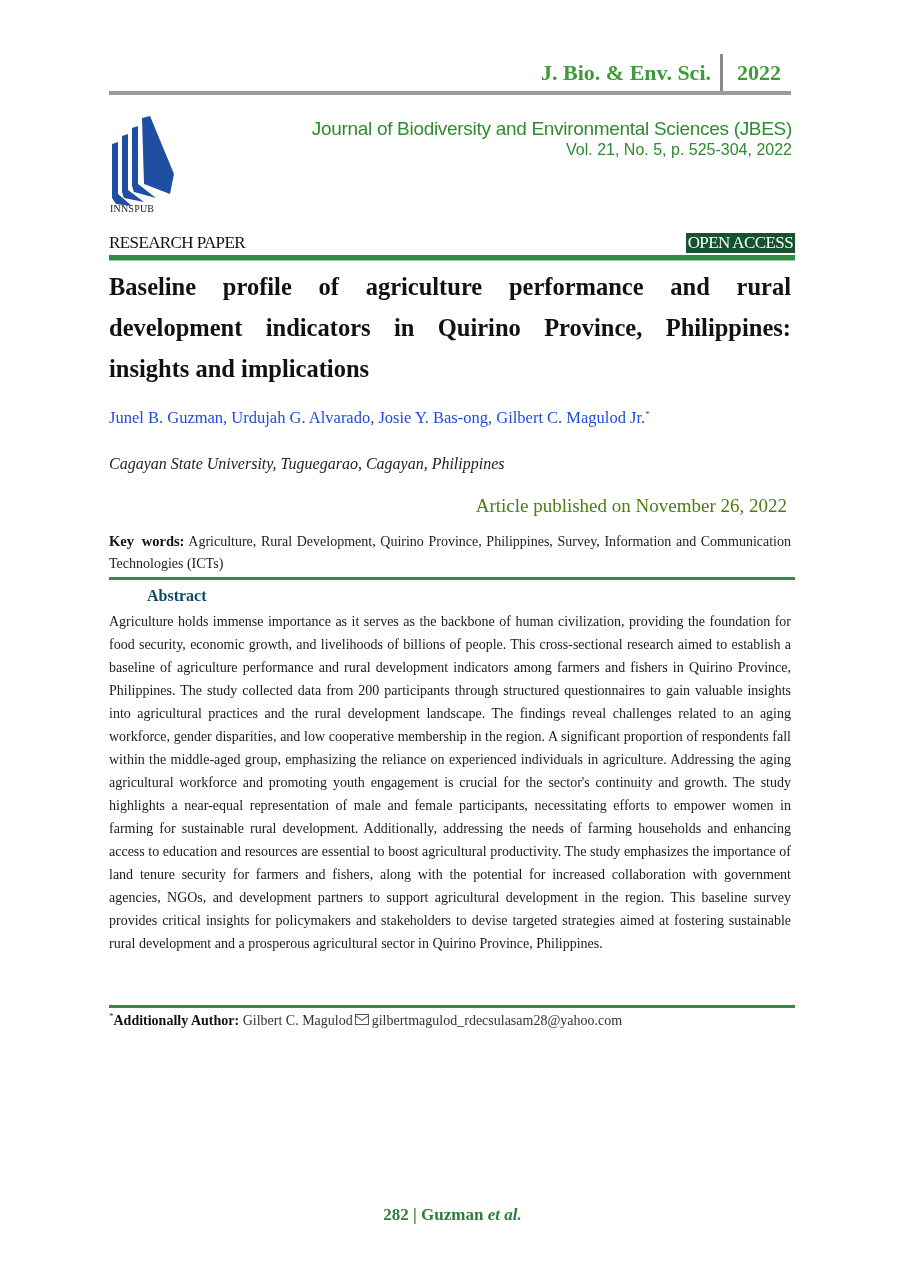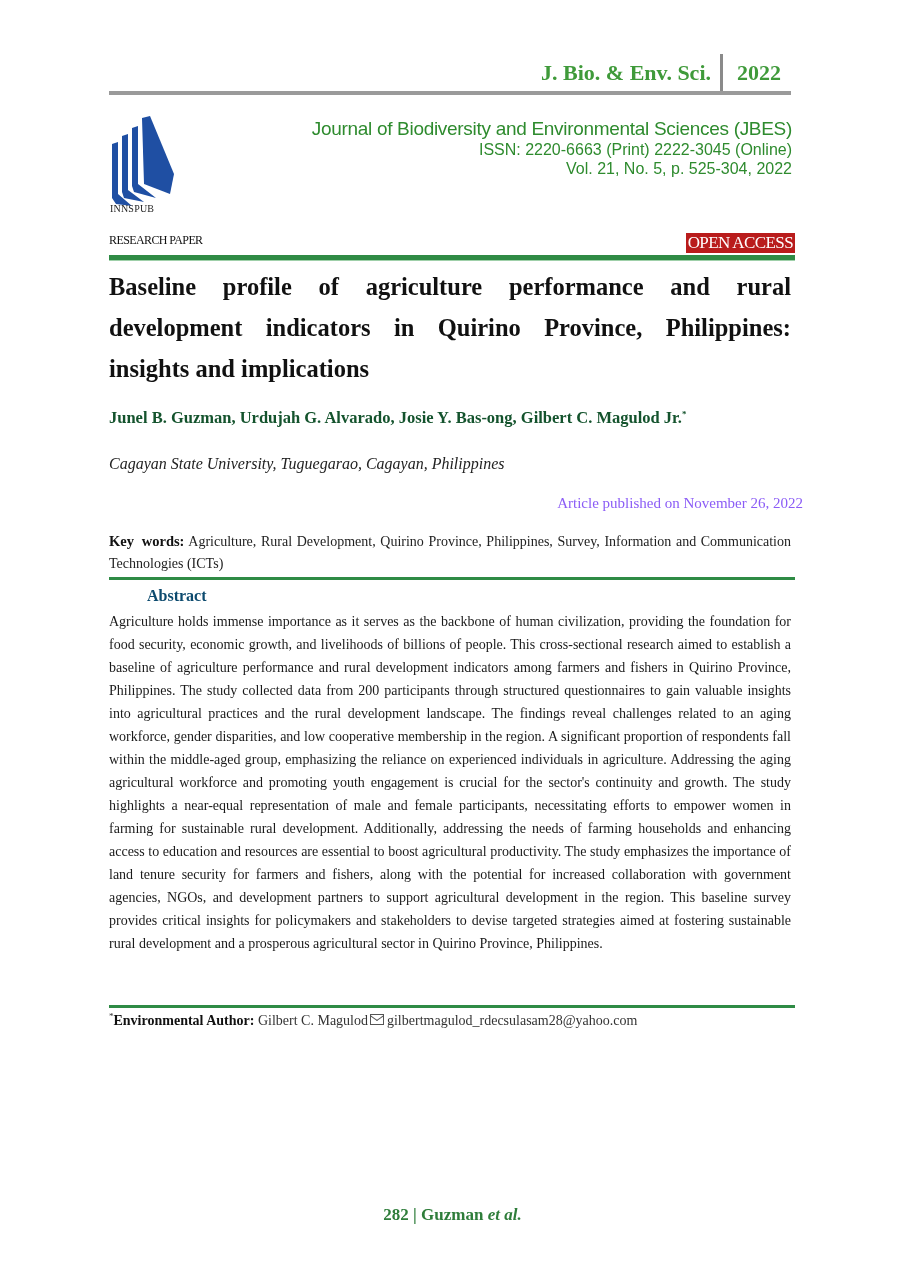--- a/index.html
+++ b/index.html
@@ -12,29 +12,29 @@
   .rh-rule { left: 109px; top: 91px; width: 682px; height: 4px; background: #9a9a9a; }
 
   .logo { left: 110px; top: 114px; width: 66px; height: 104px; }
   .logo-caption { left: 110px; top: 203px; font-size: 10px; color: #222; letter-spacing: 0.2px; }
 
   .journal-block { right: 113px; top: 118px; text-align: right; font-family: "Liberation Sans", sans-serif; font-weight: normal; color: #2e8b2e; }
   .journal-block .j-title { font-size: 19px; line-height: 22px; letter-spacing: -0.3px; }
   .journal-block .j-line { font-size: 16px; line-height: 19px; }
 
   .type-row { left: 109px; top: 233px; width: 686px; height: 22px; }
-  .type-row .rp { position: absolute; left: 0; top: 0; font-size: 12px; letter-spacing: -0.6px; color: #111; }
-  .type-row .oa { position: absolute; right: 0; top: 0; background: #b91c1c; color: #fff; font-size: 17px; padding: 0 2px; letter-spacing: -0.6px; line-height: 20px; }
+  .type-row .rp { position: absolute; left: 0; top: 0; font-size: 17px; letter-spacing: -0.6px; color: #111; }
+  .type-row .oa { position: absolute; right: 0; top: 0; background: #14532d; color: #fff; font-size: 17px; padding: 0 2px; letter-spacing: -0.6px; line-height: 20px; }
   .green-rule-double { left: 109px; top: 255px; width: 686px; height: 5px; background: #2f8b45; border-bottom: 1px solid #9fd0a9; }
 
   .title { left: 109px; top: 266px; width: 682px; font-family: "Liberation Serif", serif; font-weight: bold; font-size: 24.5px; line-height: 41px; text-align: justify; text-align-last: left; color: #111; }
-  .authors { left: 109px; top: 408px; font-weight: bold; font-size: 16.5px; color: #14532d; }
+  .authors { left: 109px; top: 408px; font-weight: normal; font-size: 16.5px; color: #1d4ed8; }
   .authors sup { font-size: 9px; }
   .affil { left: 109px; top: 455px; font-style: italic; font-size: 16px; color: #222; }
-  .published { right: 102px; top: 495px; font-size: 15px; color: #8b5cf6; }
+  .published { right: 118px; top: 495px; font-size: 19px; color: #4d7c0f; }
 
   .keywords { left: 109px; top: 530px; width: 682px; font-size: 14px; line-height: 22px; text-align: justify; color: #222; }
   .keywords b { font-size: 14.5px; color: #111; word-spacing: 3px; }
   .rule-kw { left: 109px; top: 577px; width: 686px; height: 3px; background: #2f8b45; }
 
   .abstract-head { left: 109px; top: 587px; font-weight: bold; font-size: 16px; color: #0c4a6e; margin-left: 38px; }
   .abstract { left: 109px; top: 610px; width: 682px; font-family: "Liberation Serif", serif; font-size: 14px; line-height: 23px; text-align: justify; color: #1a1a1a; }
   .rule-abs { left: 109px; top: 1005px; width: 686px; height: 3px; background: #2f8b45; }
 
   .corr { left: 109px; top: 1011px; font-size: 14px; color: #333; }
@@ -61,21 +61,20 @@
     <polygon points="2,30 8,28 8,80 22,92 6,90 2,84"></polygon>
     <polygon points="12,22 18,20 18,76 34,88 14,84 12,78"></polygon>
     <polygon points="22,14 28,12 28,70 46,84 24,78 22,72"></polygon>
     <polygon points="32,4 40,2 64,60 60,80 34,70"></polygon>
   </g>
 </svg>
 <div class="abs logo-caption">INNSPUB</div>
 
 <div class="abs journal-block">
   <div class="j-title">Journal of Biodiversity and Environmental Sciences (JBES)</div>
-  <div class="j-line">ISSN: 2220-6663 (Print) 2222-3045 (Online)</div>
   <div class="j-line">Vol. 21, No. 5, p. 525-304, 2022</div>
 </div>
 
 <div class="abs type-row">
   <span class="rp">RESEARCH PAPER</span>
   <span class="oa">OPEN ACCESS</span>
 </div>
 <div class="abs green-rule-double"></div>
 
 <div class="abs title">Baseline profile of agriculture performance and rural development indicators in Quirino Province, Philippines: insights and implications</div>
@@ -83,15 +82,15 @@
 <div class="abs affil">Cagayan State University, Tuguegarao, Cagayan, Philippines</div>
 <div class="abs published">Article published on  November 26, 2022</div>
 
 <div class="abs keywords"><b>Key words:</b> <span>Agriculture, Rural Development, Quirino Province, Philippines, Survey, Information and Communication Technologies (ICTs)</span></div>
 <div class="abs rule-kw"></div>
 
 <div class="abs abstract-head">Abstract</div>
 <div class="abs abstract">Agriculture holds immense importance as it serves as the backbone of human civilization, providing the foundation for food security, economic growth, and livelihoods of billions of people.  This cross-sectional research aimed to establish a baseline of agriculture performance and rural development indicators among farmers and fishers in Quirino Province, Philippines. The study collected data from 200 participants through structured questionnaires to gain valuable insights into agricultural practices and the rural development landscape. The findings reveal challenges related to an aging workforce, gender disparities, and low cooperative membership in the region. A significant proportion of respondents fall within the middle-aged group, emphasizing the reliance on experienced individuals in agriculture. Addressing the aging agricultural workforce and promoting youth engagement is crucial for the sector's continuity and growth. The study highlights a near-equal representation of male and female participants, necessitating efforts to empower women in farming for sustainable rural development. Additionally, addressing the needs of farming households and enhancing access to education and resources are essential to boost agricultural productivity. The study emphasizes the importance of land tenure security for farmers and fishers, along with the potential for increased collaboration with government agencies, NGOs, and development partners to support agricultural development in the region. This baseline survey provides critical insights for policymakers and stakeholders to devise targeted strategies aimed at fostering sustainable rural development and a prosperous agricultural sector in Quirino Province, Philippines.</div>
 <div class="abs rule-abs"></div>
 
-<div class="abs corr"><sup style="font-size:9px">*</sup><b>Environmental Author:</b> <span>Gilbert C. Magulod</span><span class="mail-icon"></span><span>gilbertmagulod_rdecsulasam28@yahoo.com</span></div>
+<div class="abs corr"><sup style="font-size:9px">*</sup><b>Additionally Author:</b> <span>Gilbert C. Magulod</span><span class="mail-icon"></span><span>gilbertmagulod_rdecsulasam28@yahoo.com</span></div>
 
 <div class="abs footer"><span>282</span> <span>|</span> <span>Guzman</span> <i>et al.</i></div>
 
 </body></html>

